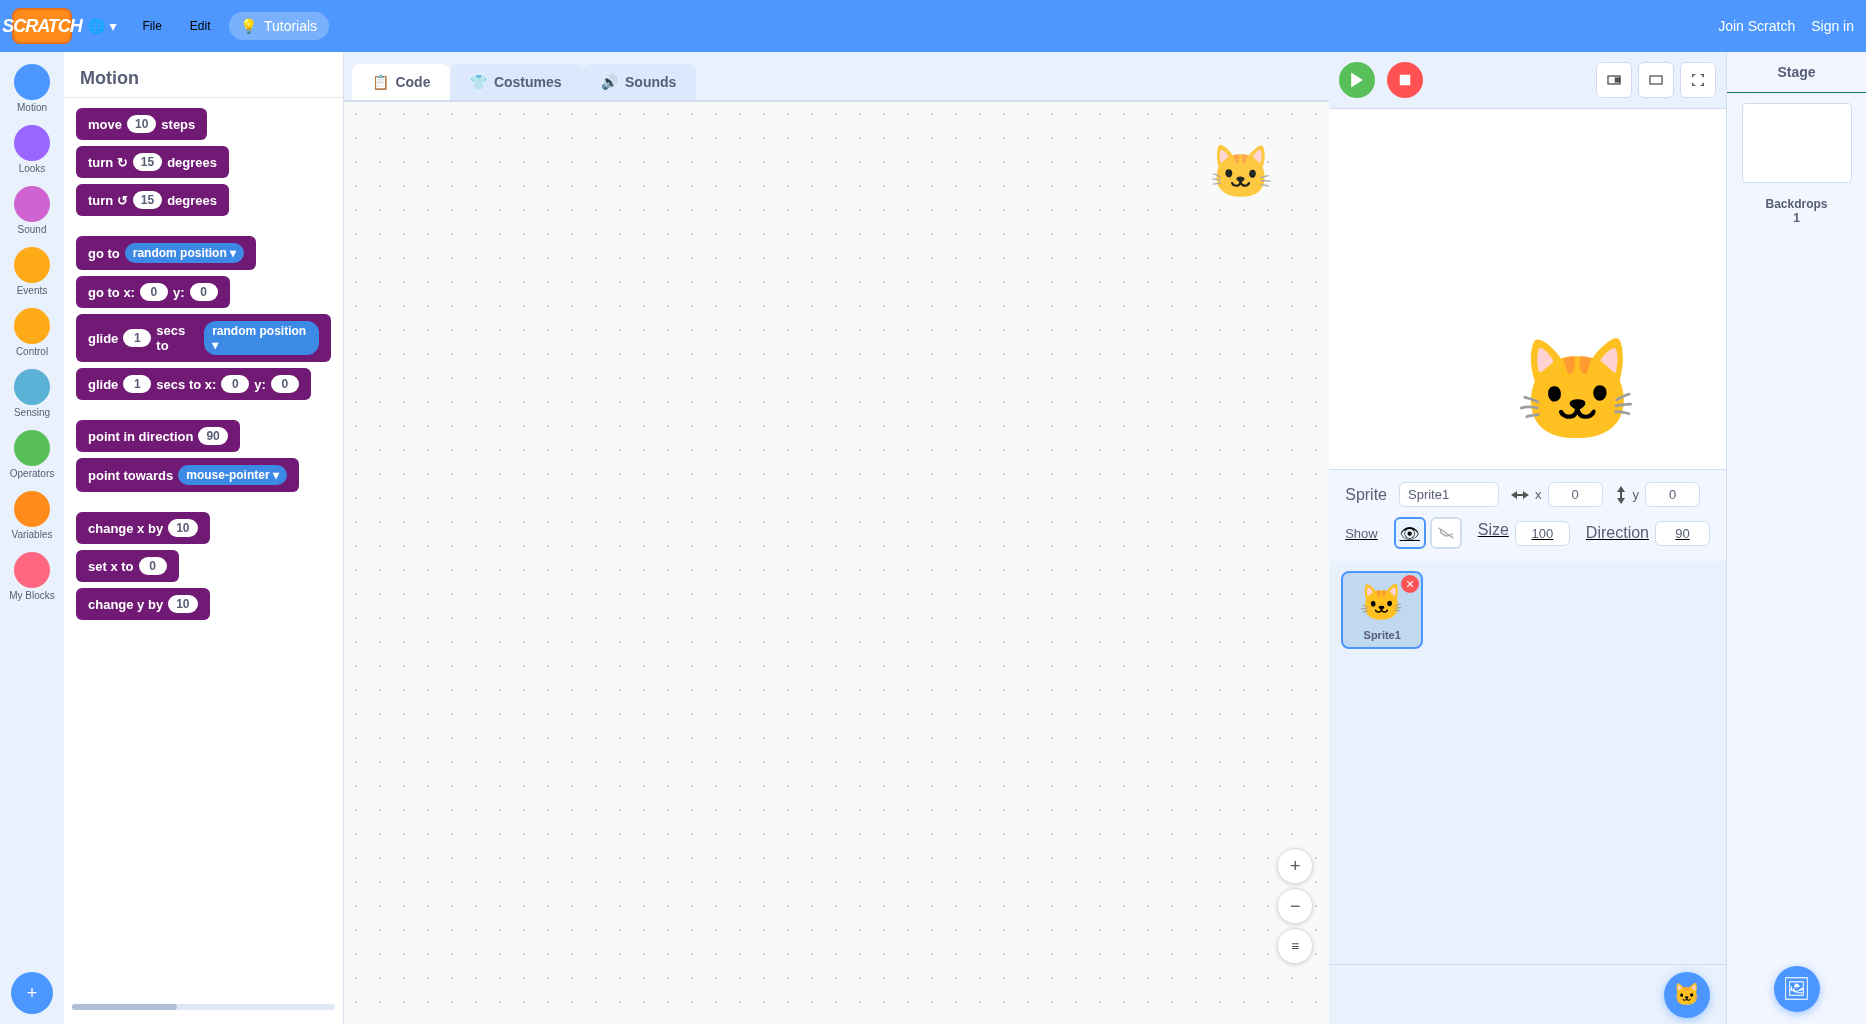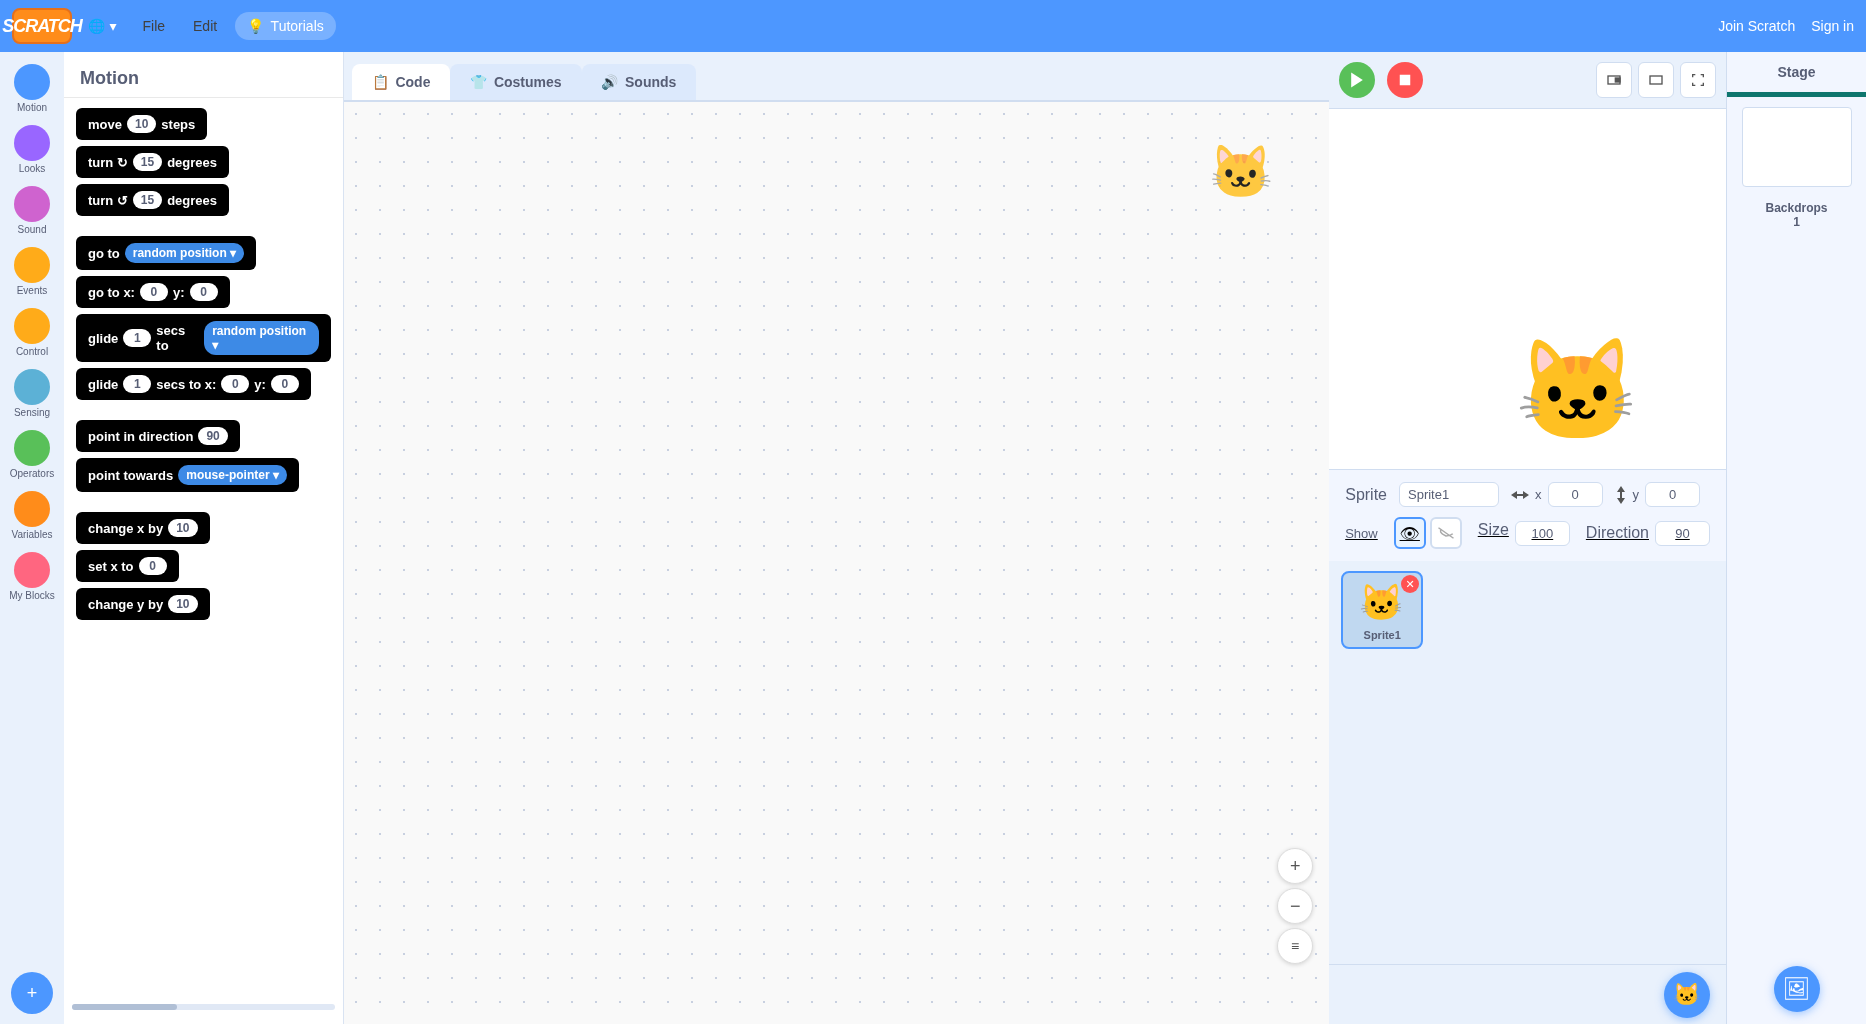--- a/index.html
+++ b/index.html
@@ -35,22 +35,22 @@
       display: flex;
       align-items: center;
       gap: 4px;
       color: white;
       font-size: 14px;
       cursor: pointer;
       padding: 4px 8px;
       border-radius: 4px;
     }
     .nav-link {
-      color: #404040;
-      font-size: 14px;
+      color: #000000;
+      font-size: 12px;
       cursor: pointer;
       padding: 4px 10px;
       border-radius: 4px;
       font-weight: 500;
     }
     .tutorials-btn {
       display: flex;
       align-items: center;
       gap: 6px;
       background: rgba(255,255,255,0.25);
@@ -147,21 +147,21 @@
       gap: 5px;
       border-radius: 6px;
       padding: 7px 12px;
       color: white;
       font-size: 13px;
       font-weight: 600;
       cursor: grab;
       user-select: none;
       width: fit-content;
     }
-    .block-blue { background: #000000; }
+    .block-blue { background: #701a75; }
     .block-input {
       background: white;
       color: #575e75;
       border-radius: 12px;
       padding: 2px 8px;
       font-size: 12px;
       font-weight: 700;
       min-width: 28px;
       text-align: center;
       display: inline-block;
@@ -420,21 +420,21 @@
       border-left: 1px solid #d0ddf0;
       flex-shrink: 0;
       display: flex;
       flex-direction: column;
     }
     .stage-right-title {
       padding: 12px;
       font-size: 14px;
       font-weight: 700;
       color: #575e75;
-      border-bottom: 5px solid #0f766e;
+      border-bottom: 1px solid #0f766e;
       text-align: center;
     }
     .stage-backdrop-num {
       text-align: center;
       font-size: 12px;
       color: #575e75;
       padding: 4px;
       font-weight: bold;
     }
 

